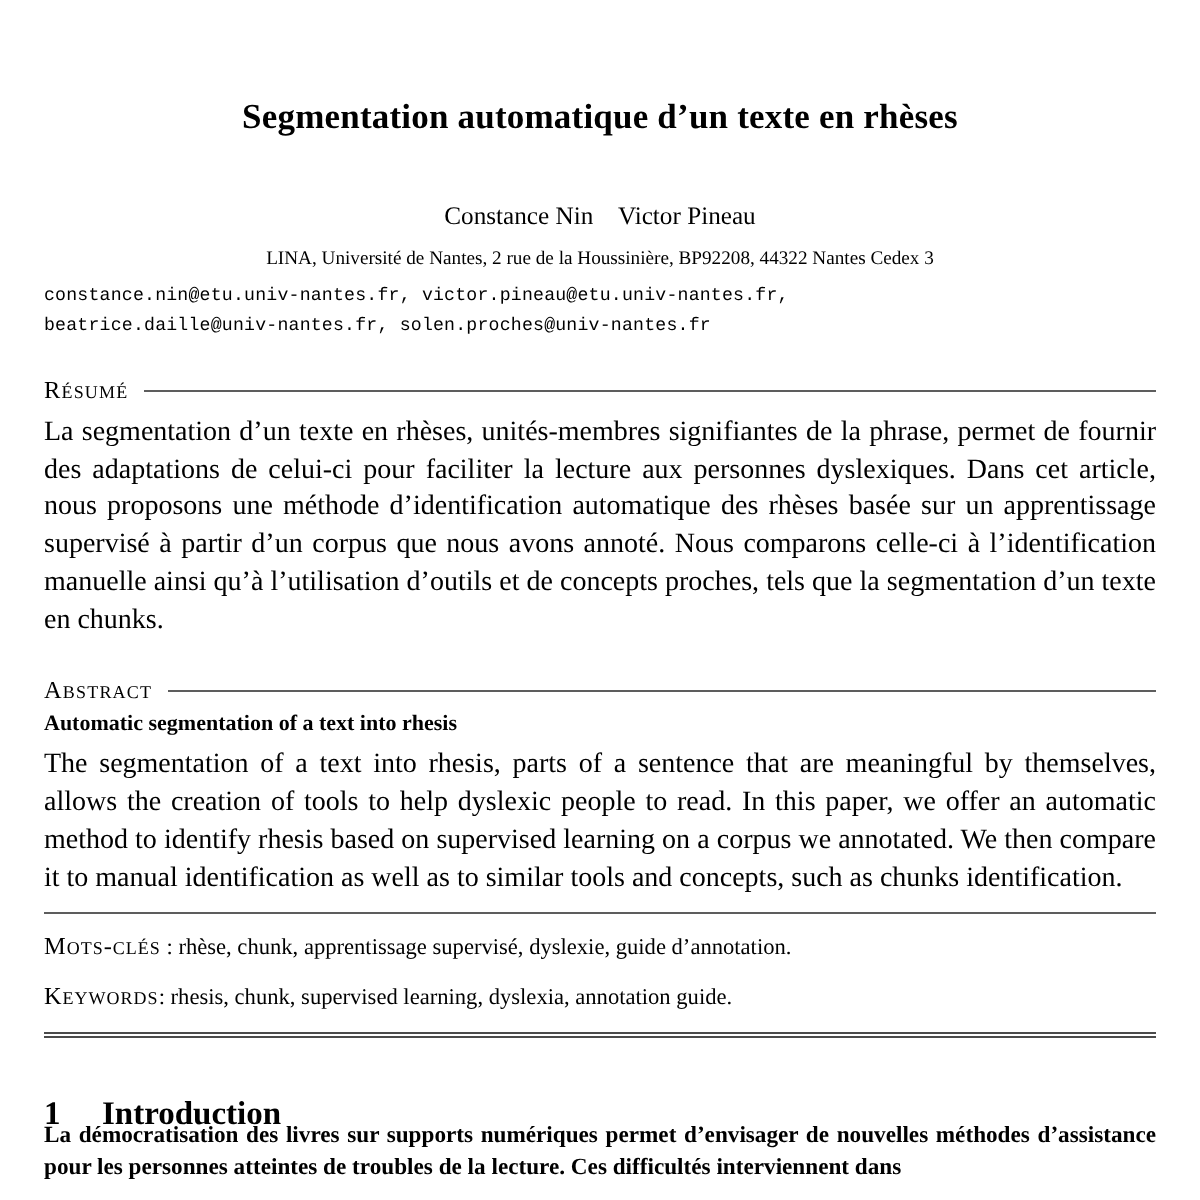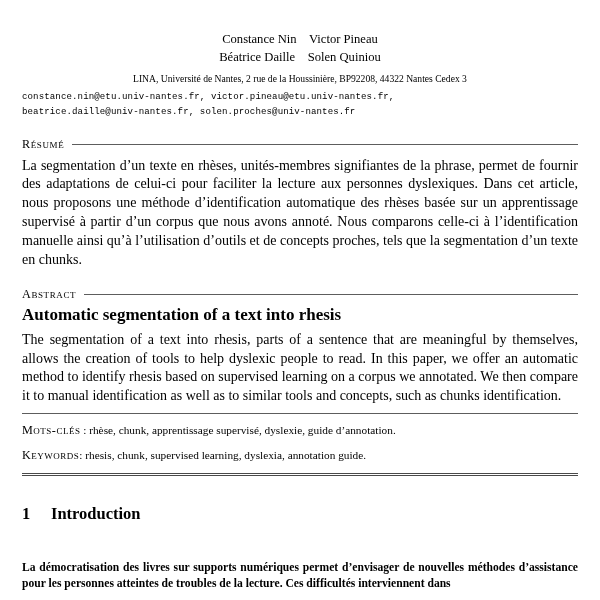--- a/index.html
+++ b/index.html
@@ -89,21 +89,21 @@
   .abs-body {
     margin-top: 5px;
     font-size: 14px;
     line-height: 1.345;
     text-align: justify;
     text-justify: inter-word;
     hyphens: none;
   }
   .en-title {
     margin-top: 2px;
-    font-size: 17px;
+    font-size: 11px;
     font-weight: bold;
     line-height: 1.3;
   }
   .rule-single {
     margin-top: 7px;
     height: 1px;
     background: #5d5d5d;
   }
 
   
@@ -155,24 +155,24 @@
     height: 40px;
     overflow: hidden;
   }
 </style>
 </head>
 <body>
 
 <div class="page">
   <div class="content">
 
+    <div class="title">Segmentation automatique d’un texte en rhèses</div>
 
     <div class="authors">
       <span class="author-row">Constance Nin    Victor Pineau</span>
-      <span class="author-row">Béatrice Daille    Solen Quiniou</span>
     </div>
 
     <div class="affil">LINA, Université de Nantes, 2 rue de la Houssinière, BP92208, 44322 Nantes Cedex 3</div>
 
     <div class="emails">
       <span>constance.nin@etu.univ-nantes.fr, victor.pineau@etu.univ-nantes.fr,</span>
       <span>beatrice.daille@univ-nantes.fr, solen.proches@univ-nantes.fr</span>
     </div>
 
     <div class="lbl-rule">

